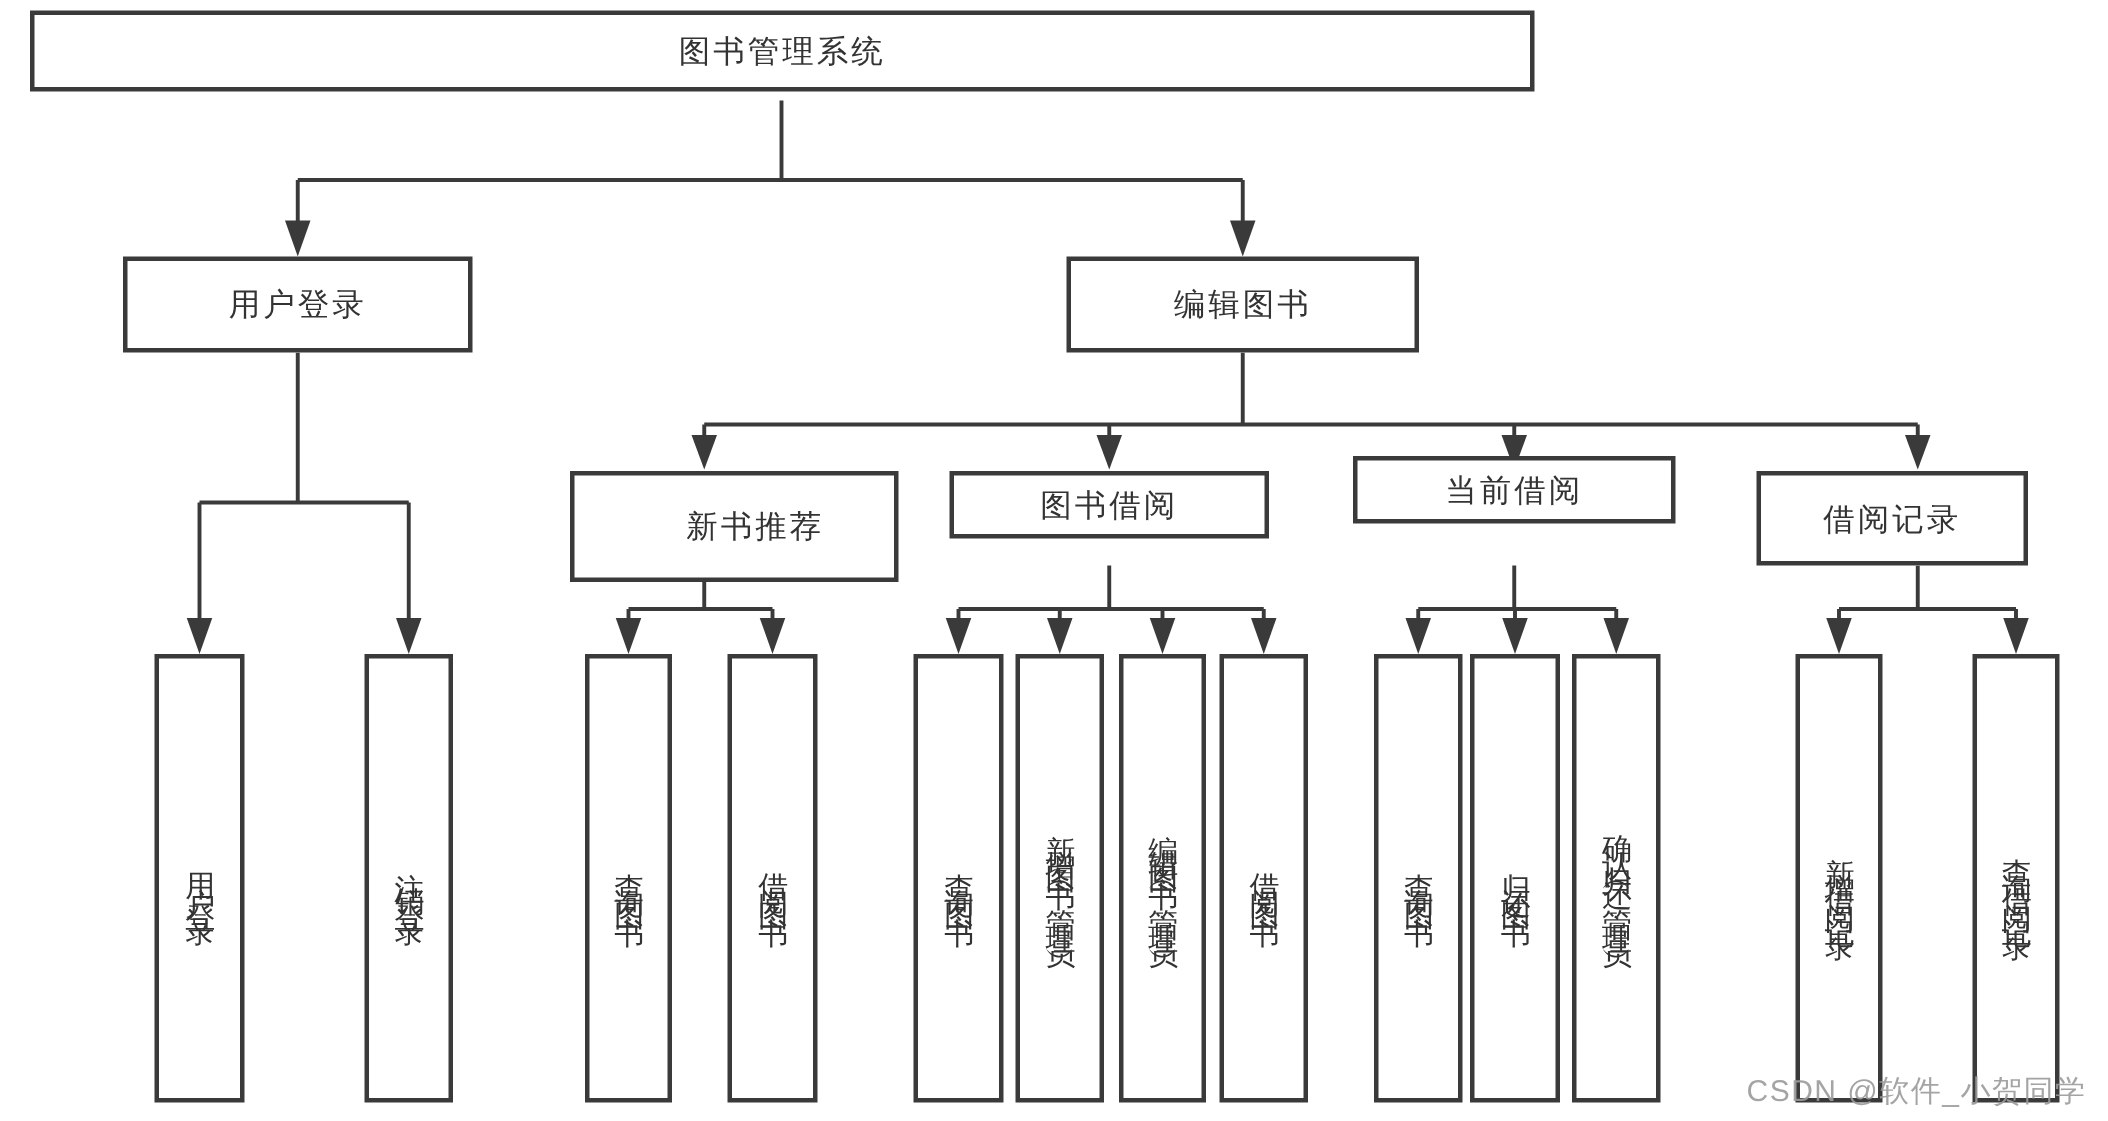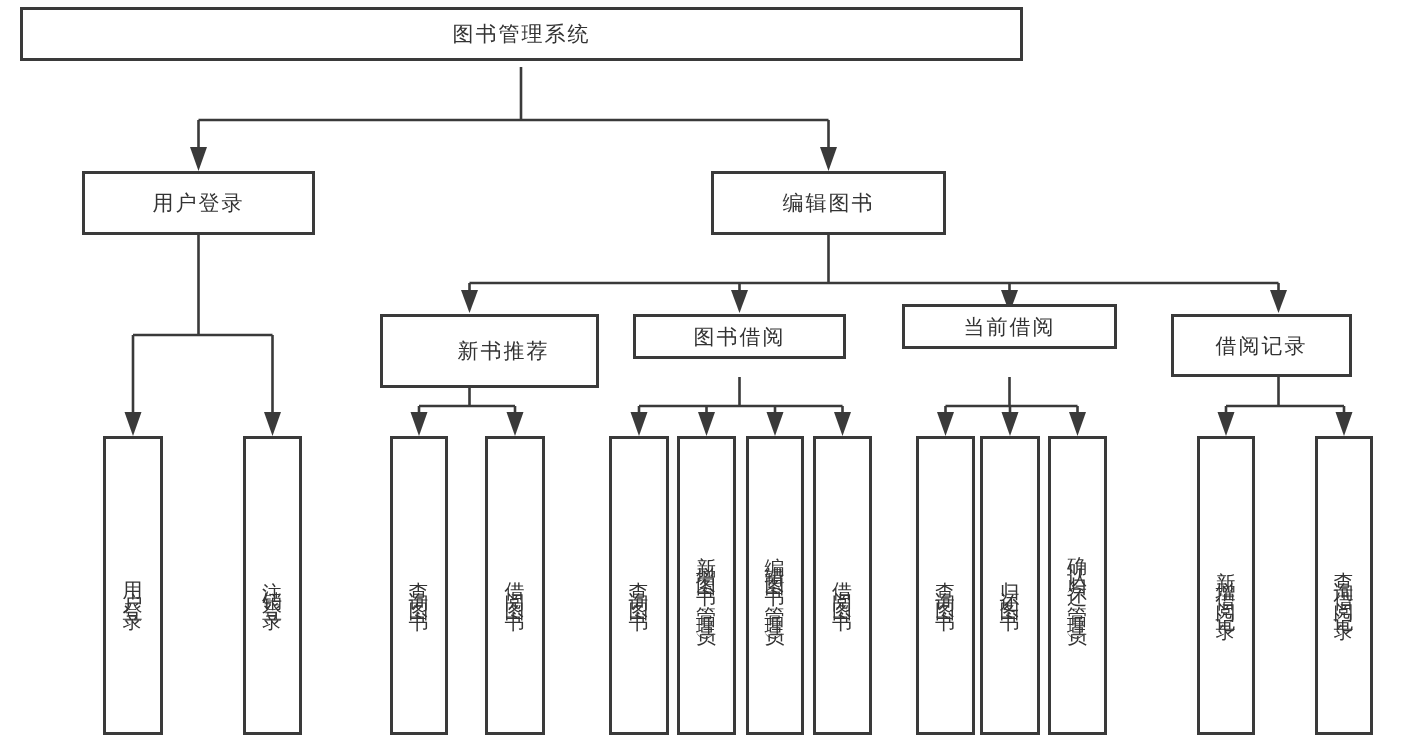--- a/index.html
+++ b/index.html
@@ -111,13 +111,14 @@
   <div class="node node-v" style="left:746px;top:436px;width:58px;height:299px;">编辑图书（管理员）</div>
   <div class="node node-v" style="left:813px;top:436px;width:59px;height:299px;">借阅图书</div>
 
   <div class="node node-v" style="left:916px;top:436px;width:59px;height:299px;">查询图书</div>
   <div class="node node-v" style="left:980px;top:436px;width:60px;height:299px;">归还图书</div>
   <div class="node node-v" style="left:1048px;top:436px;width:59px;height:299px;">确认归还（管理员）</div>
 
   <div class="node node-v" style="left:1197px;top:436px;width:58px;height:299px;">新增借阅记录</div>
   <div class="node node-v" style="left:1315px;top:436px;width:58px;height:299px;">查询借阅记录</div>
 
+  <div class="watermark">CSDN @软件_小贺同学</div>
 </div>
 
 </body></html>

